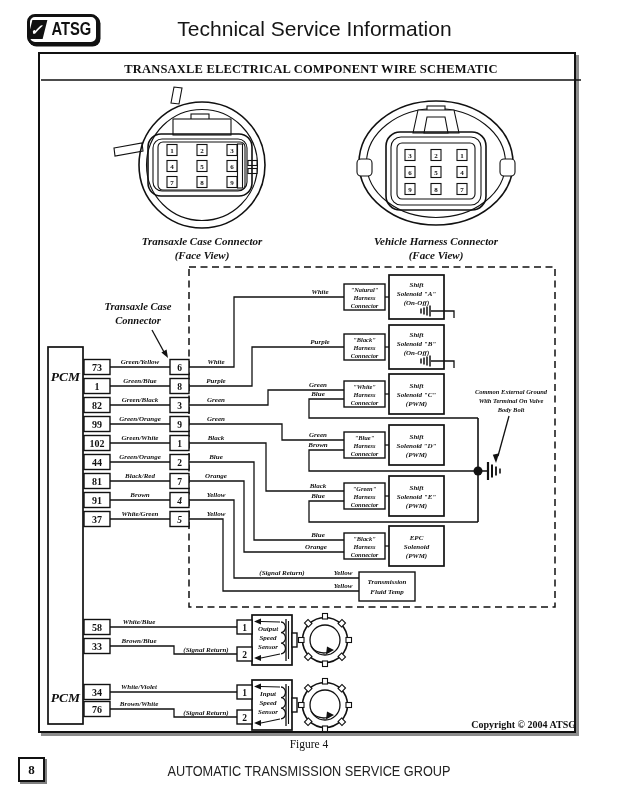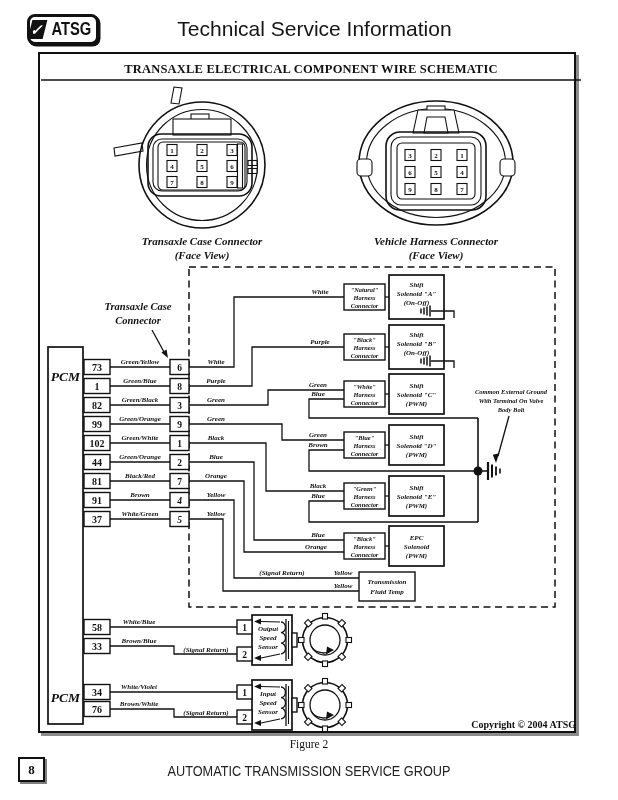--- a/index.html
+++ b/index.html
@@ -438,16 +438,16 @@
         <circle class="ln" cx="323" cy="703" r="15" fill="#fff"></circle>
         <path class="ln" d="M309,709 A15,15 0 0 0 327,715"></path>
         <polygon class="blk" points="332,713 324,717.5 325,709.5"></polygon>
       </g>
     </g>
 
     <text class="cpy" x="574" y="726">Copyright © 2004 ATSG</text>
   </svg>
   </div>
 
-  <div id="caption">Figure 2</div>
+  <div id="caption">Figure 4</div>
   <div id="page-num">8</div>
   <div id="footer-org">AUTOMATIC TRANSMISSION SERVICE GROUP</div>
 </div>
 
 </body></html>

